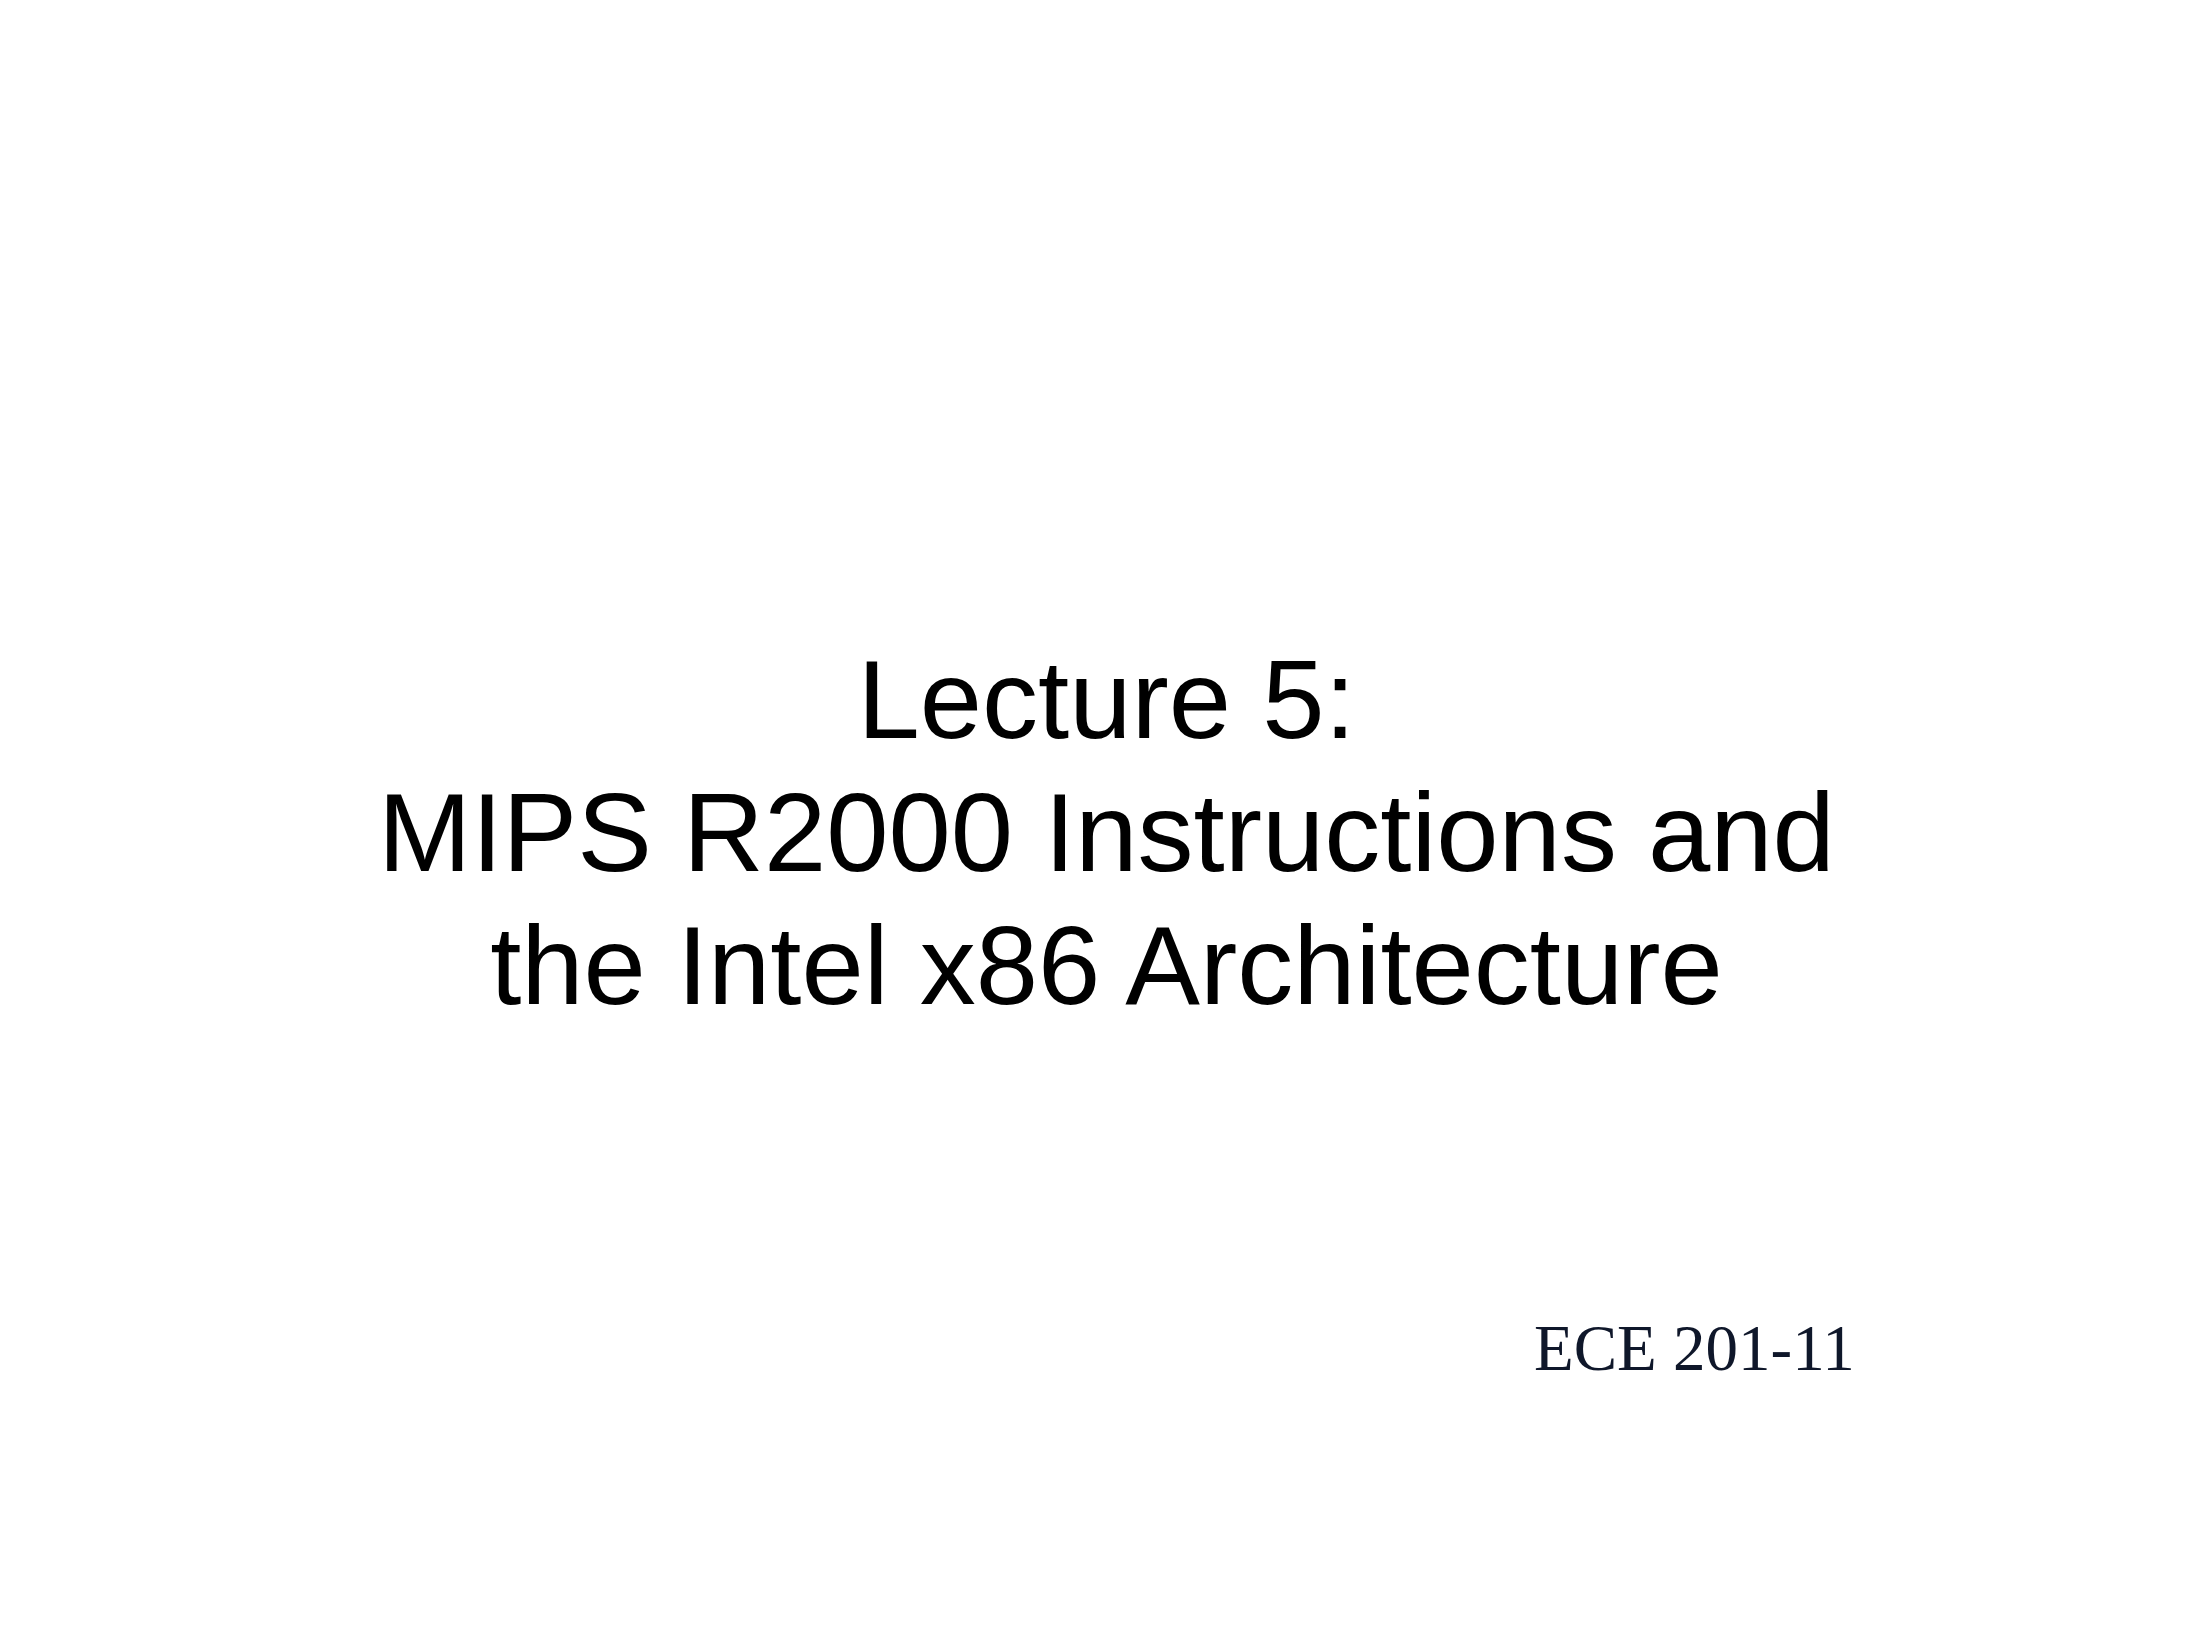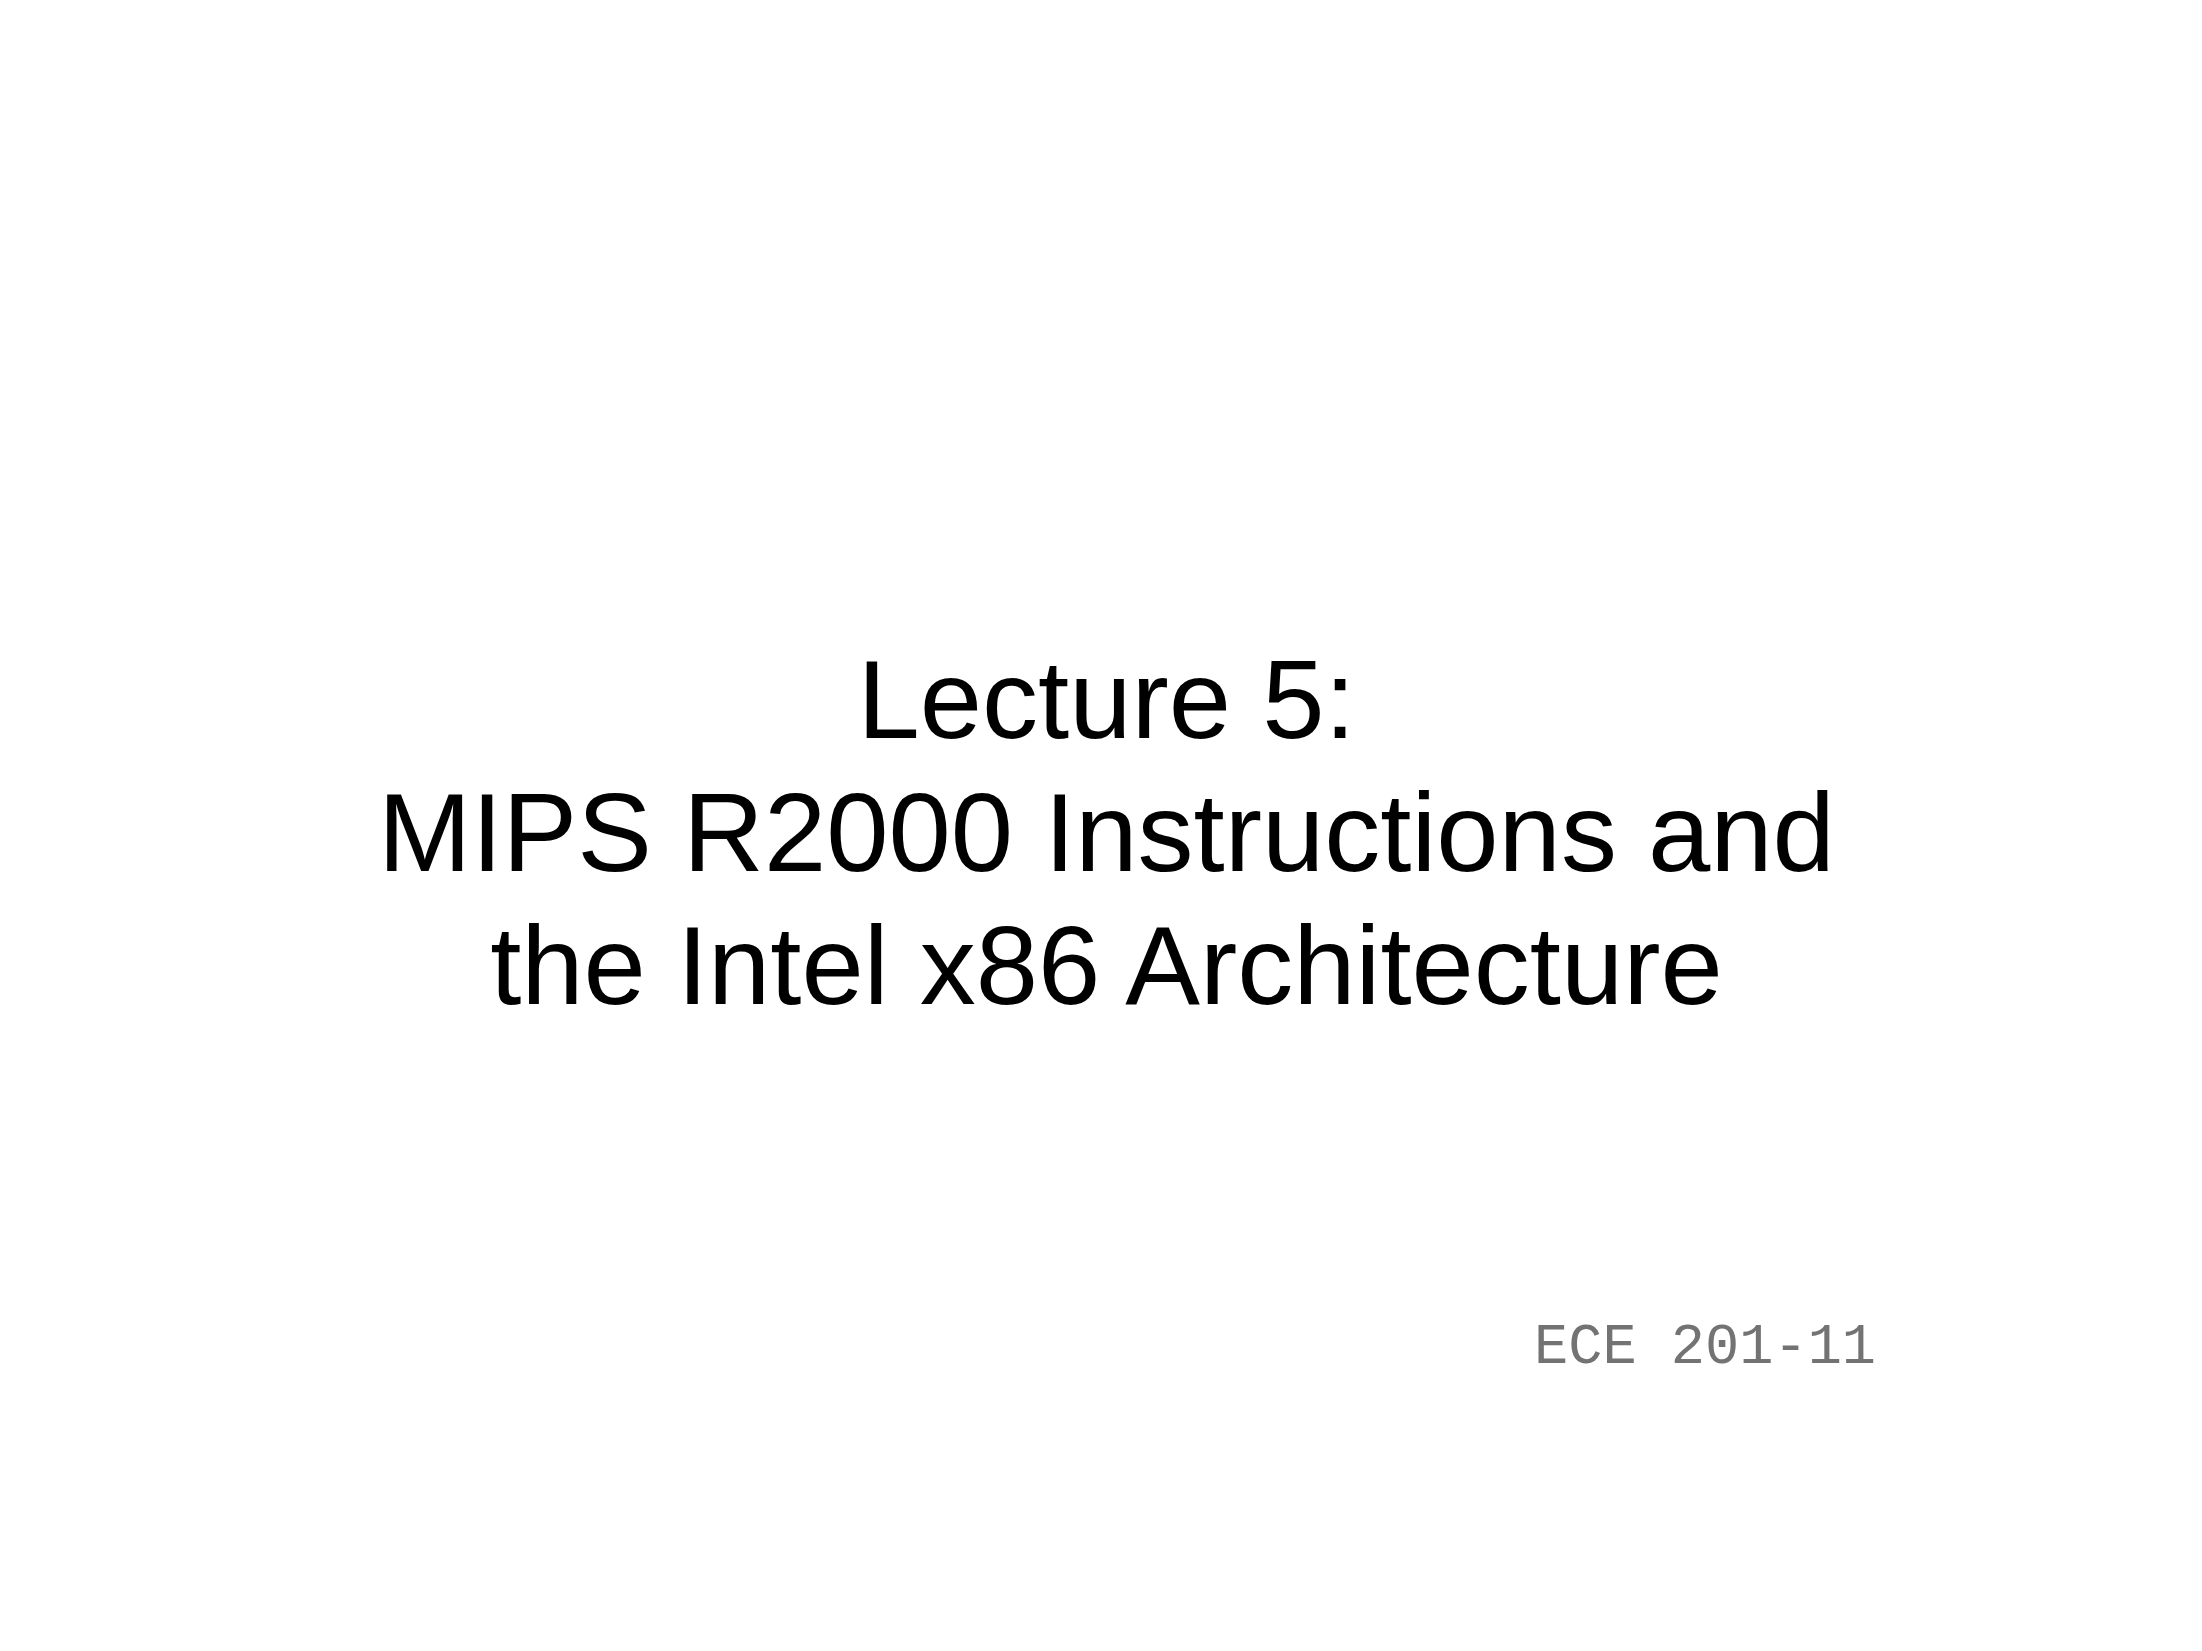--- a/index.html
+++ b/index.html
@@ -43,25 +43,25 @@
   
   #meta-block {
     position: absolute;
     left: 1534px;
     top: 1297px;
     text-align: left;
   }
 
   .meta-line {
     display: block;
-    font-family: Liberation Mono, monospace;
-    font-size: 57px;
+    font-family: Liberation Serif, serif;
+    font-size: 65px;
     font-weight: 400;
     line-height: 102px;
-    color: #737373;
+    color: #0f172a;
     white-space: nowrap;
   }
 </style>
 </head>
 <body>
 
 <div id="slide">
 
   <div id="title-block">
     <span class="title-line">Lecture 5:</span>

